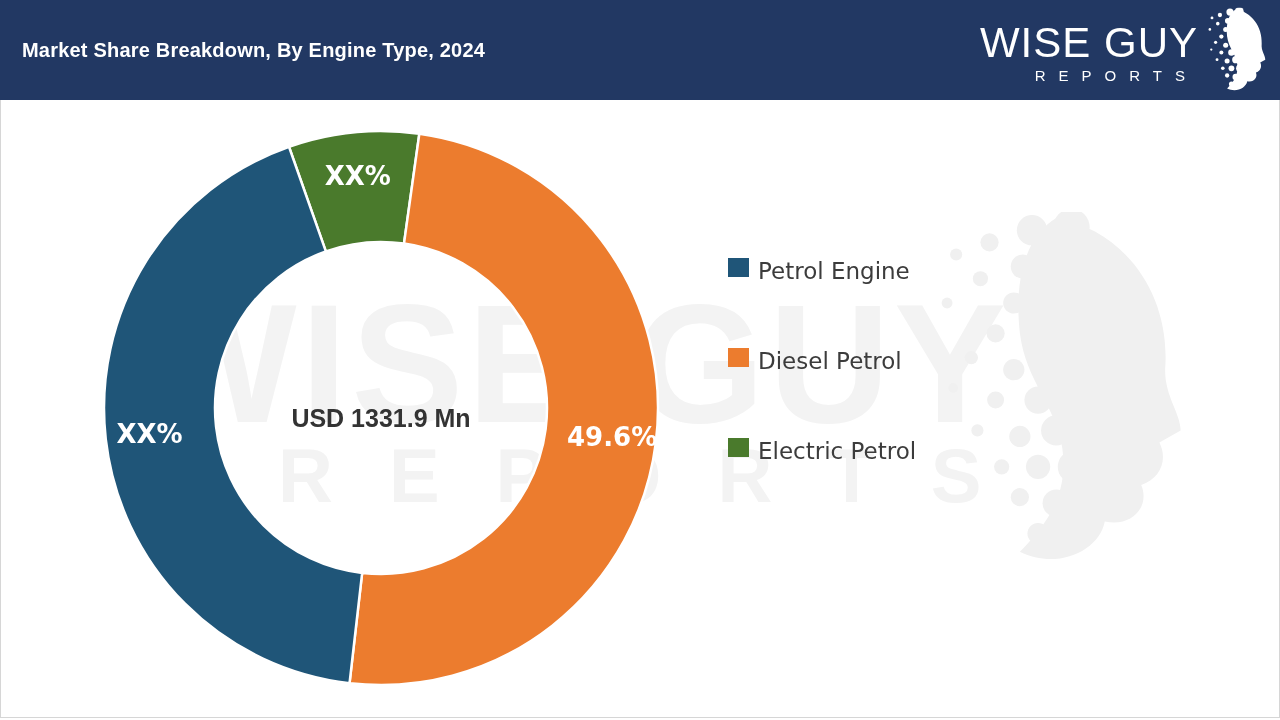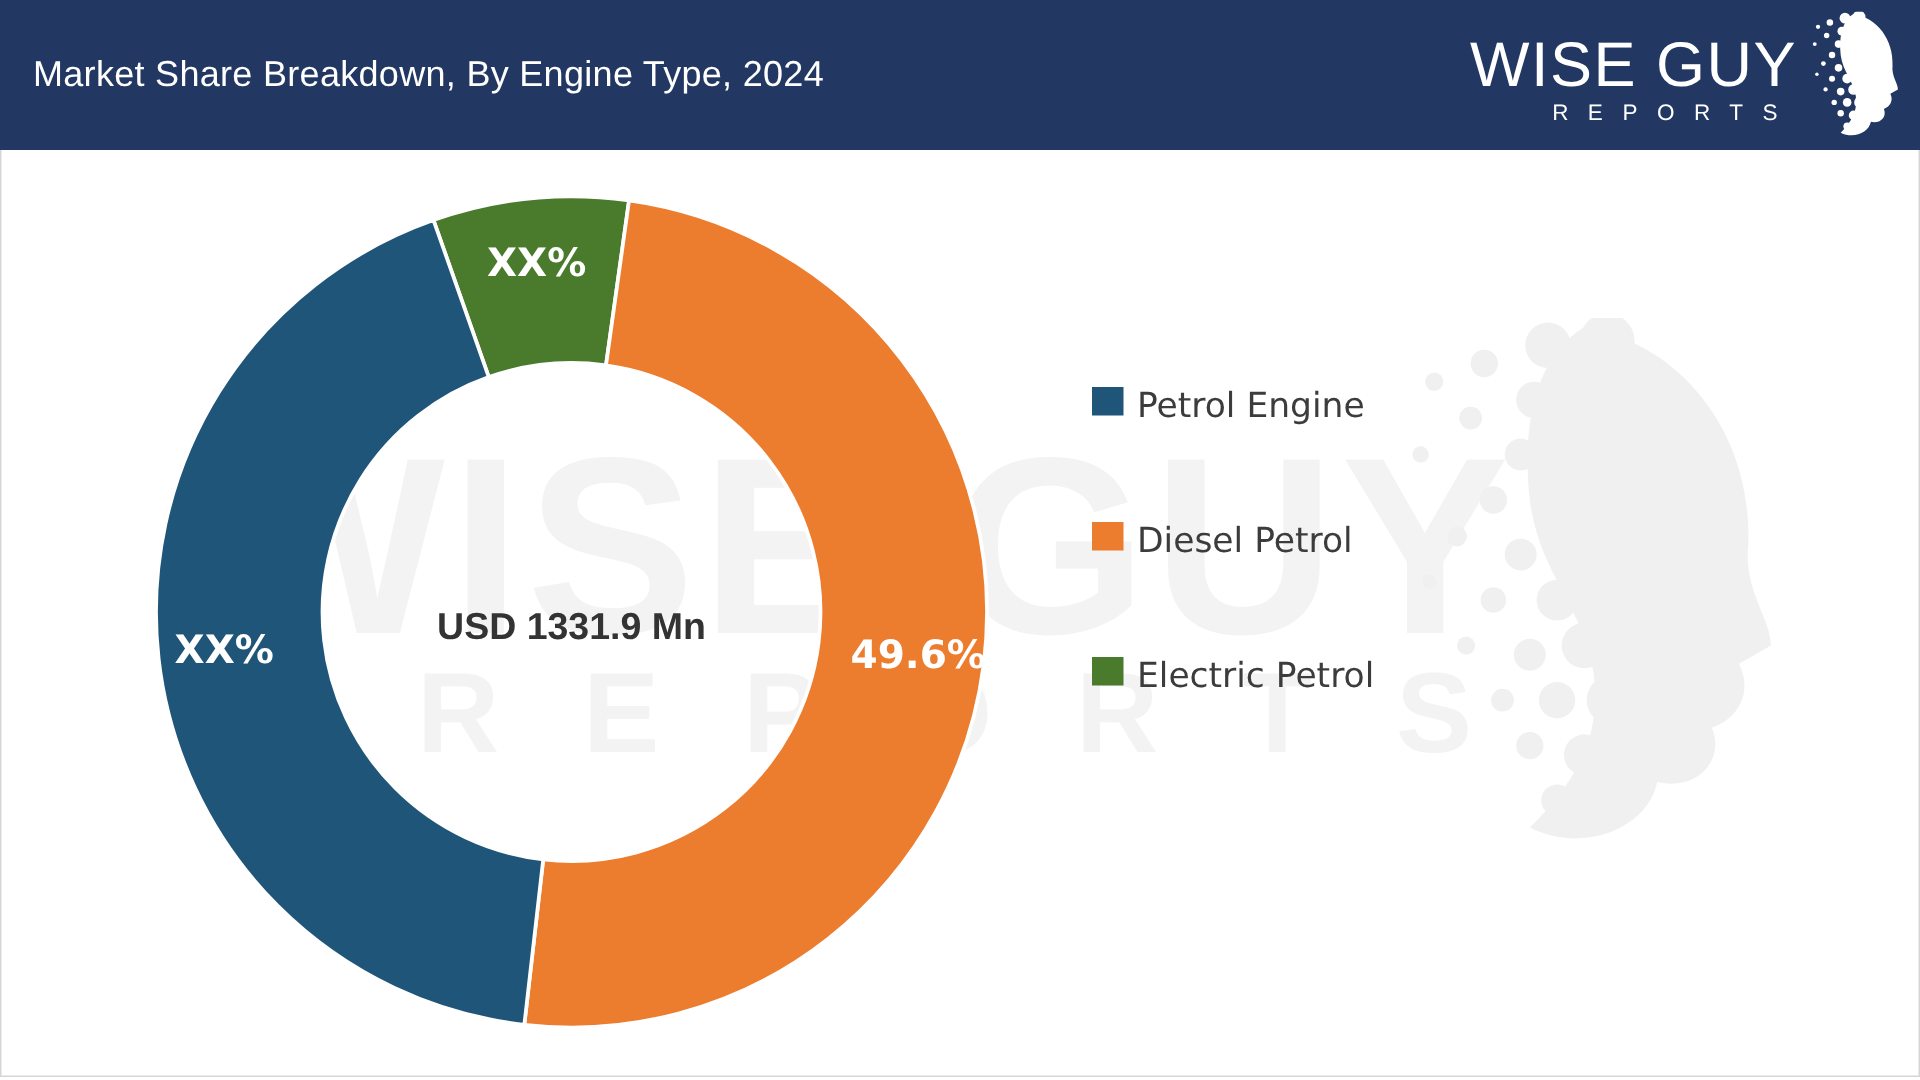--- a/index.html
+++ b/index.html
@@ -7,21 +7,21 @@
     width:1280px;height:720px;position:relative;overflow:hidden;
     background:#ffffff;font-family:"Liberation Sans",sans-serif;
   }
   
   .header{
     position:absolute;left:0;top:0;width:1280px;height:100px;
     background:#223863;z-index:5;
   }
   .page-title{
     position:absolute;left:22px;top:0;height:100px;line-height:100px;
-    color:#ffffff;font-size:24px;font-weight:normal;letter-spacing:.2px;
+    color:#ffffff;font-size:20px;font-weight:bold;letter-spacing:.2px;
     white-space:nowrap;
     text-align:right;
   }
   .logo{position:absolute;right:14px;top:4px;width:250px;height:92px;color:#ffffff;}
   .logo-text{position:absolute;right:68px;top:18px;text-align:right;}
   .logo-line1{font-size:42px;font-weight:400;letter-spacing:1px;line-height:42px;white-space:nowrap;}
   .logo-line2{font-size:15px;font-weight:400;letter-spacing:13px;margin-top:3px;white-space:nowrap;}
   .logo-head{position:absolute;right:0px;top:2px;width:72px;height:90px;}
   
   .content{

